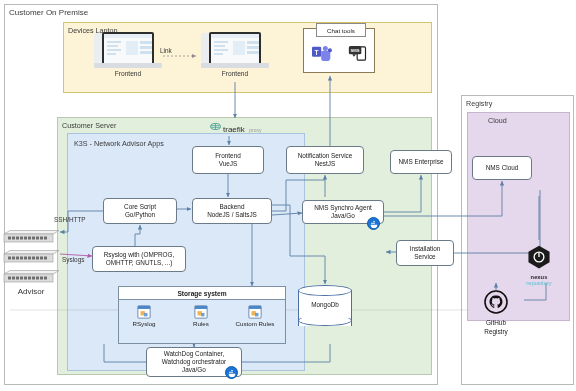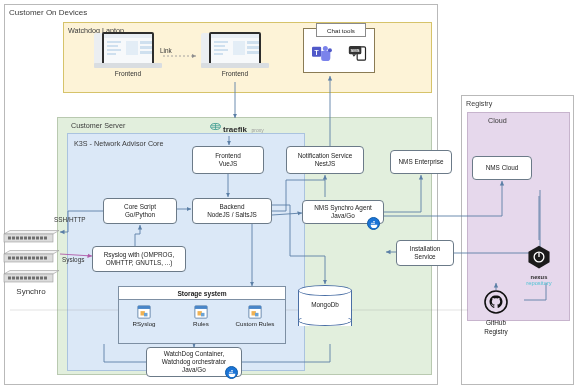--- a/index.html
+++ b/index.html
@@ -11,21 +11,21 @@
   .rg-onprem{left:4px;top:4px;width:434px;height:381px;border:1px solid #b9b9b9;background:#ffffff;}
   .rg-laptop{left:63px;top:22px;width:369px;height:71px;border:1px solid #d6c36a;background:#fdf3d7;}
   .rg-server{left:57px;top:117px;width:375px;height:258px;border:1px solid #b9c9b0;background:#e2efdd;}
   .rg-k3s{left:67px;top:133px;width:238px;height:238px;border:1px solid #aac3df;background:#dbe8f7;}
   .rg-internet{left:461px;top:95px;width:113px;height:290px;border:1px solid #b9b9b9;background:#ffffff;}
   .rg-cloud{left:467px;top:112px;width:103px;height:209px;border:1px solid #c7b4cd;background:#e6d8ec;}
 
   .region-label{position:absolute;font-size:7.2px;color:#3a3a3a;white-space:nowrap;}
   .lb-onprem{left:9px;top:8px;font-size:8px;}
   .lb-laptop{left:68px;top:26px;}
-  .lb-server{left:62px;top:121px;margin-left:9px;}
+  .lb-server{left:62px;top:121px;}
   .lb-k3s{left:74px;top:139px;}
   .lb-internet{left:466px;top:99px;}
   .lb-cloud{left:488px;top:116px;}
 
   
   .node{position:absolute;box-sizing:border-box;border:1px solid #6b7a88;background:#ffffff;
         border-radius:4px;display:flex;flex-direction:column;align-items:center;justify-content:center;
         font-size:6.4px;color:#222;line-height:1.25;text-align:center;padding:1px 2px;}
   .node span{display:block;white-space:nowrap;}
 
@@ -92,49 +92,49 @@
   
   .nexus{position:absolute;left:516px;top:244px;width:46px;text-align:center;}
   .nexus .cap1{font-size:5.8px;color:#2b2b2b;font-weight:bold;margin-top:0px;}
   .nexus .cap2{font-size:5.8px;color:#4fc3d4;}
   .github{position:absolute;left:468px;top:290px;width:56px;text-align:center;}
   .github .cap{font-size:6.4px;color:#222;line-height:1.25;margin-top:1px;}
 
   
   .traefik{position:absolute;left:210px;top:118px;width:64px;height:18px;display:flex;align-items:center;}
   .tf-txt{margin-left:2px;}
-  .tf-name{font-size:8px;font-weight:bold;color:#2d2d2d;line-height:1;}
+  .tf-name{font-size:8px;font-weight:normal;color:#2d2d2d;line-height:1;}
   .tf-sub{font-size:5px;color:#9a9a9a;line-height:1;}
 
   
   .edge-label{position:absolute;font-size:6.4px;color:#333;background:transparent;white-space:nowrap;}
   .el-link{left:160px;top:47px;}
   .el-ssh{left:54px;top:216px;}
   .el-syslogs{left:62px;top:256px;}
 
   svg.wires{position:absolute;left:0;top:0;width:576px;height:391px;pointer-events:none;}
   .badge{position:absolute;width:11px;height:11px;border-radius:50%;background:#1b74d6;
          border:1px solid #0f5ca8;display:flex;align-items:center;justify-content:center;}
 </style>
 </head>
 <body>
 
 <div id="canvas">
 
   <div class="region rg-onprem"></div>
-  <div class="region-label lb-onprem">Customer On Devices</div>
+  <div class="region-label lb-onprem">Customer On Premise</div>
 
   <div class="region rg-laptop"></div>
-  <div class="region-label lb-laptop">Watchdog Laptop</div>
+  <div class="region-label lb-laptop">Devices Laptop</div>
 
   <div class="region rg-server"></div>
   <div class="region-label lb-server">Customer Server</div>
 
   <div class="region rg-k3s"></div>
-  <div class="region-label lb-k3s">K3S - Network Advisor Core</div>
+  <div class="region-label lb-k3s">K3S - Network Advisor Apps</div>
 
   <div class="region rg-internet"></div>
   <div class="region-label lb-internet">Registry</div>
 
   <div class="region rg-cloud"></div>
   <div class="region-label lb-cloud">Cloud</div>
 
   <svg class="wires">
     <defs>
       <marker id="ab" markerWidth="6" markerHeight="6" refX="5" refY="3" orient="auto">
@@ -444,21 +444,21 @@
           <rect x="18" y="6.5" width="3" height="3"></rect>
         <rect x="22" y="6.5" width="3" height="3"></rect>
           <rect x="26" y="6.5" width="3" height="3"></rect>
         <rect x="30" y="6.5" width="3" height="3"></rect>
           <rect x="34" y="6.5" width="3" height="3"></rect>
         <rect x="38" y="6.5" width="3" height="3"></rect>
           <rect x="42" y="6.5" width="3" height="3"></rect>
       </g>
     </svg>
   </div>
-  <div class="dev-cap">Synchro</div>
+  <div class="dev-cap">Advisor</div>
 
   <div class="edge-label el-ssh">SSH/HTTP</div>
   <div class="edge-label el-syslogs">Syslogs</div>
 
   <div class="nexus">
     <span>
       <svg width="26" height="26" viewBox="0 0 32 32">
         <polygon points="16,2 29,9.5 29,22.5 16,30 3,22.5 3,9.5" fill="#1b1b1b"></polygon>
         <circle cx="16" cy="16" r="6" fill="none" stroke="#ffffff" stroke-width="1.6"></circle>
         <path d="M16,10.5 L16,16" stroke="#ffffff" stroke-width="1.6"></path>

